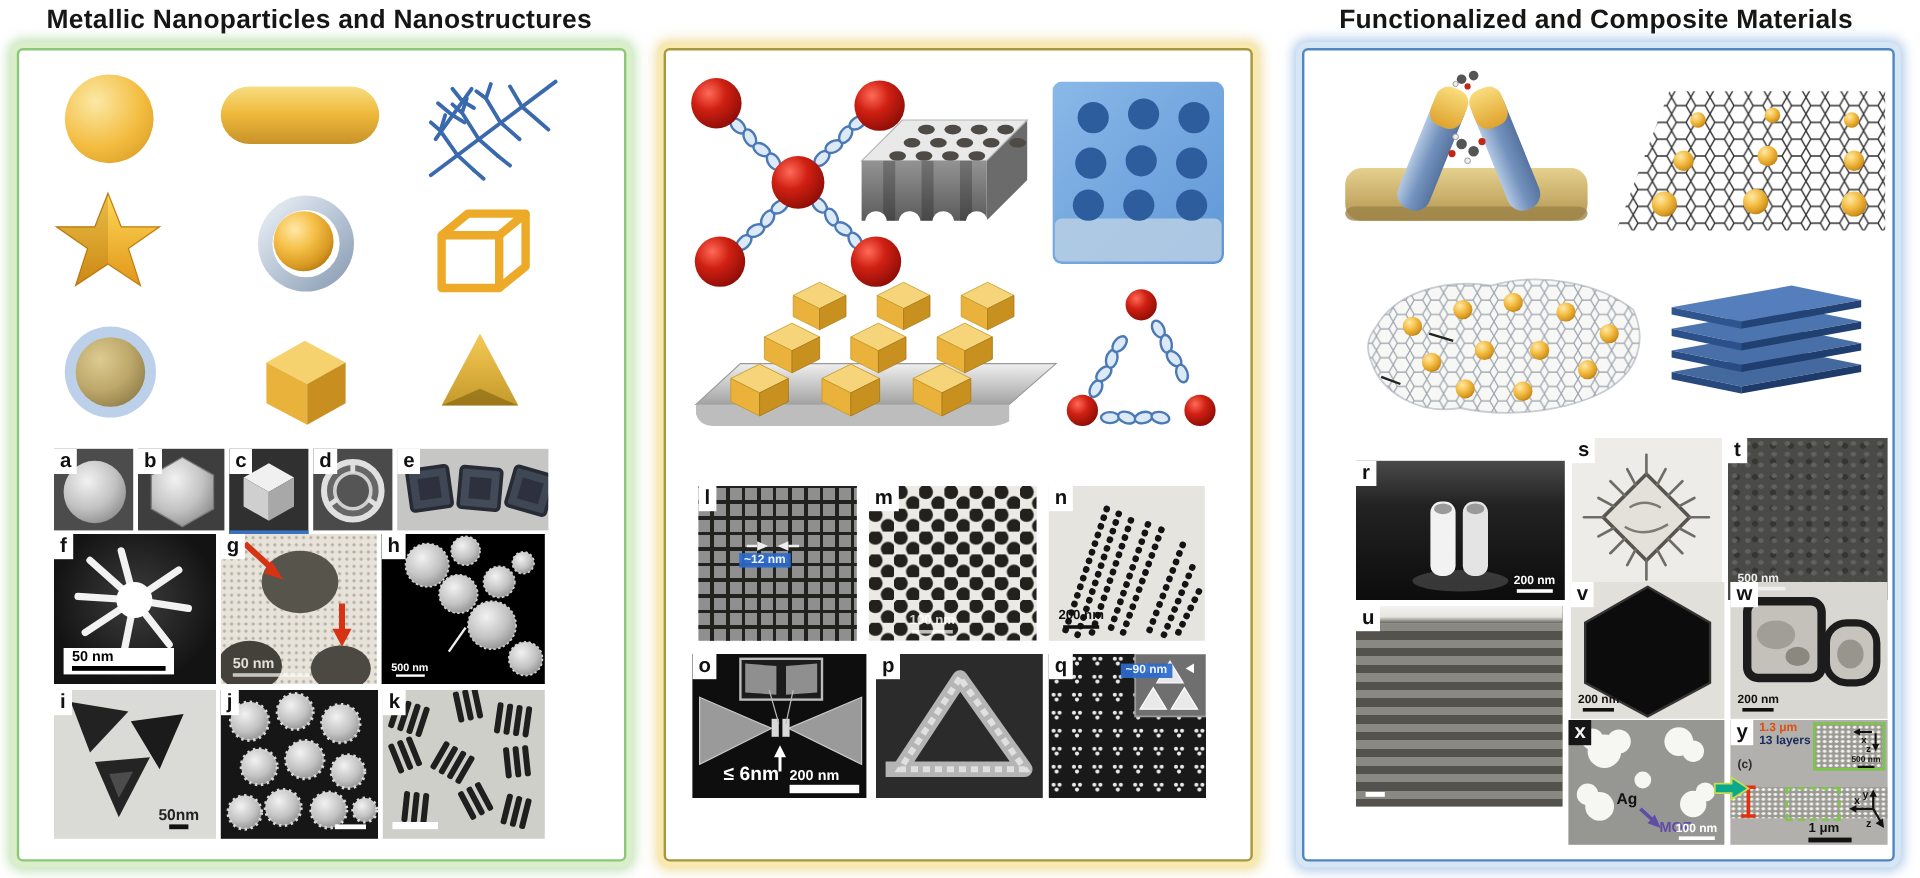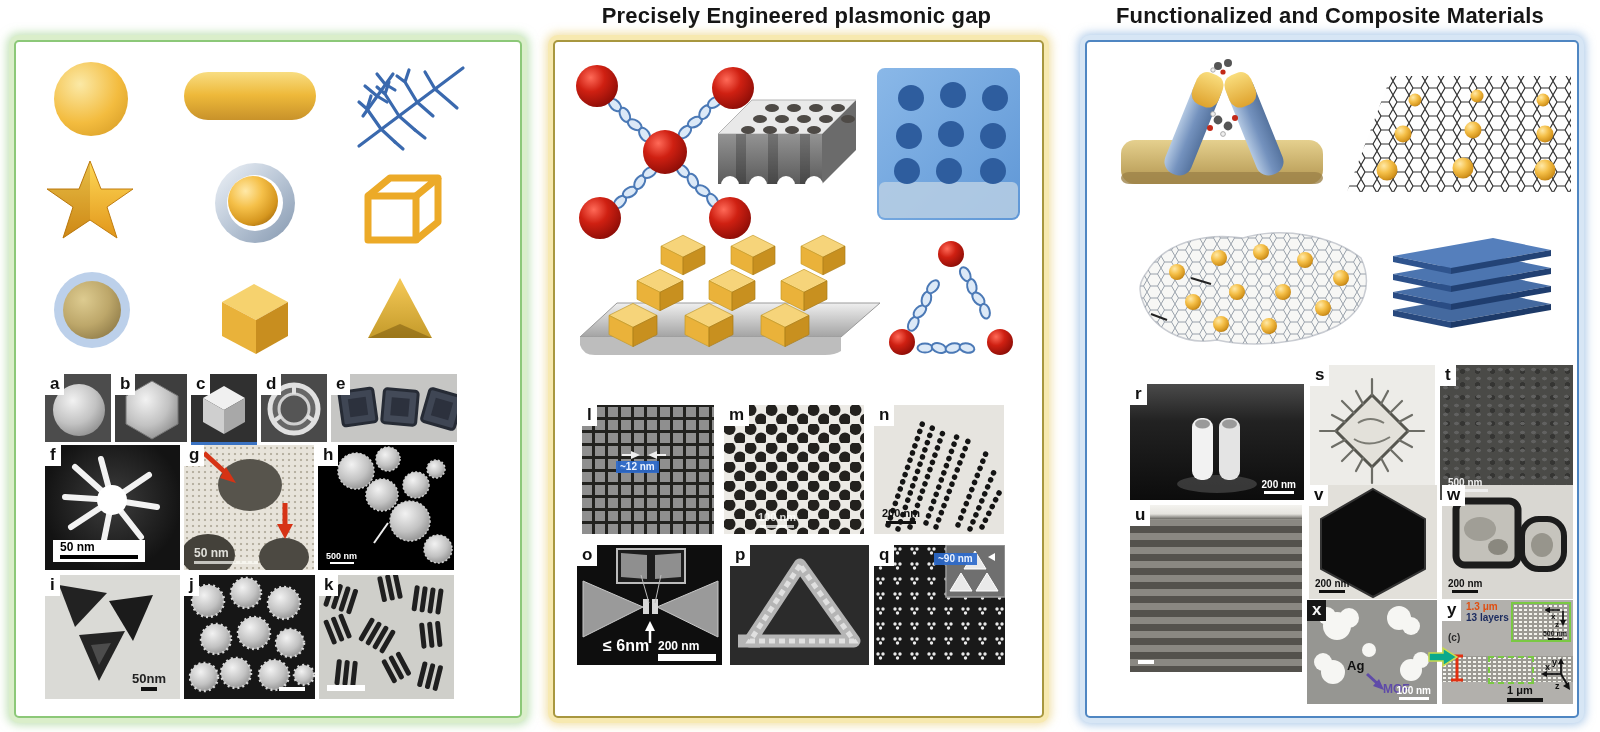--- a/index.html
+++ b/index.html
@@ -130,21 +130,21 @@
     <g id="gcube">
       <polygon points="0,12 20,2 40,12 20,22" fill="#f6d47a" stroke="#c59a28" stroke-width=".6"></polygon>
       <polygon points="0,12 20,22 20,38 0,28" fill="#eab23a" stroke="#c59a28" stroke-width=".6"></polygon>
       <polygon points="40,12 20,22 20,38 40,28" fill="#c8901f" stroke="#a87a18" stroke-width=".6"></polygon>
     </g>
   </defs>
 </svg>
 
 <div class="stage">
 
-  <div class="ptitle" style="left:553px;width:487px;">Precisely Engineered plasmonic gap</div>
+  <div class="ptitle" style="left:14px;width:504px;">Metallic Nanoparticles and Nanostructures</div>
   <div class="ptitle" style="left:1085px;width:490px;">Functionalized and Composite Materials</div>
 
   <div class="panel p1">
 
     <div class="abs" style="left:38px;top:20px;width:74px;height:74px;border-radius:50%;
          background:radial-gradient(circle at 35% 30%,#fbe9a6,#f3bc3f 55%,#d0951f);"></div>
     <div class="abs" style="left:168px;top:30px;width:132px;height:48px;border-radius:24px;
          background:linear-gradient(180deg,#f8dd82,#eeb93a 48%,#c8922a);"></div>
     <svg class="abs" style="left:335px;top:12px;" width="120" height="100" viewBox="0 0 120 100">
       <g stroke="#3a69ae" stroke-width="3.2" stroke-linecap="round" fill="none">

